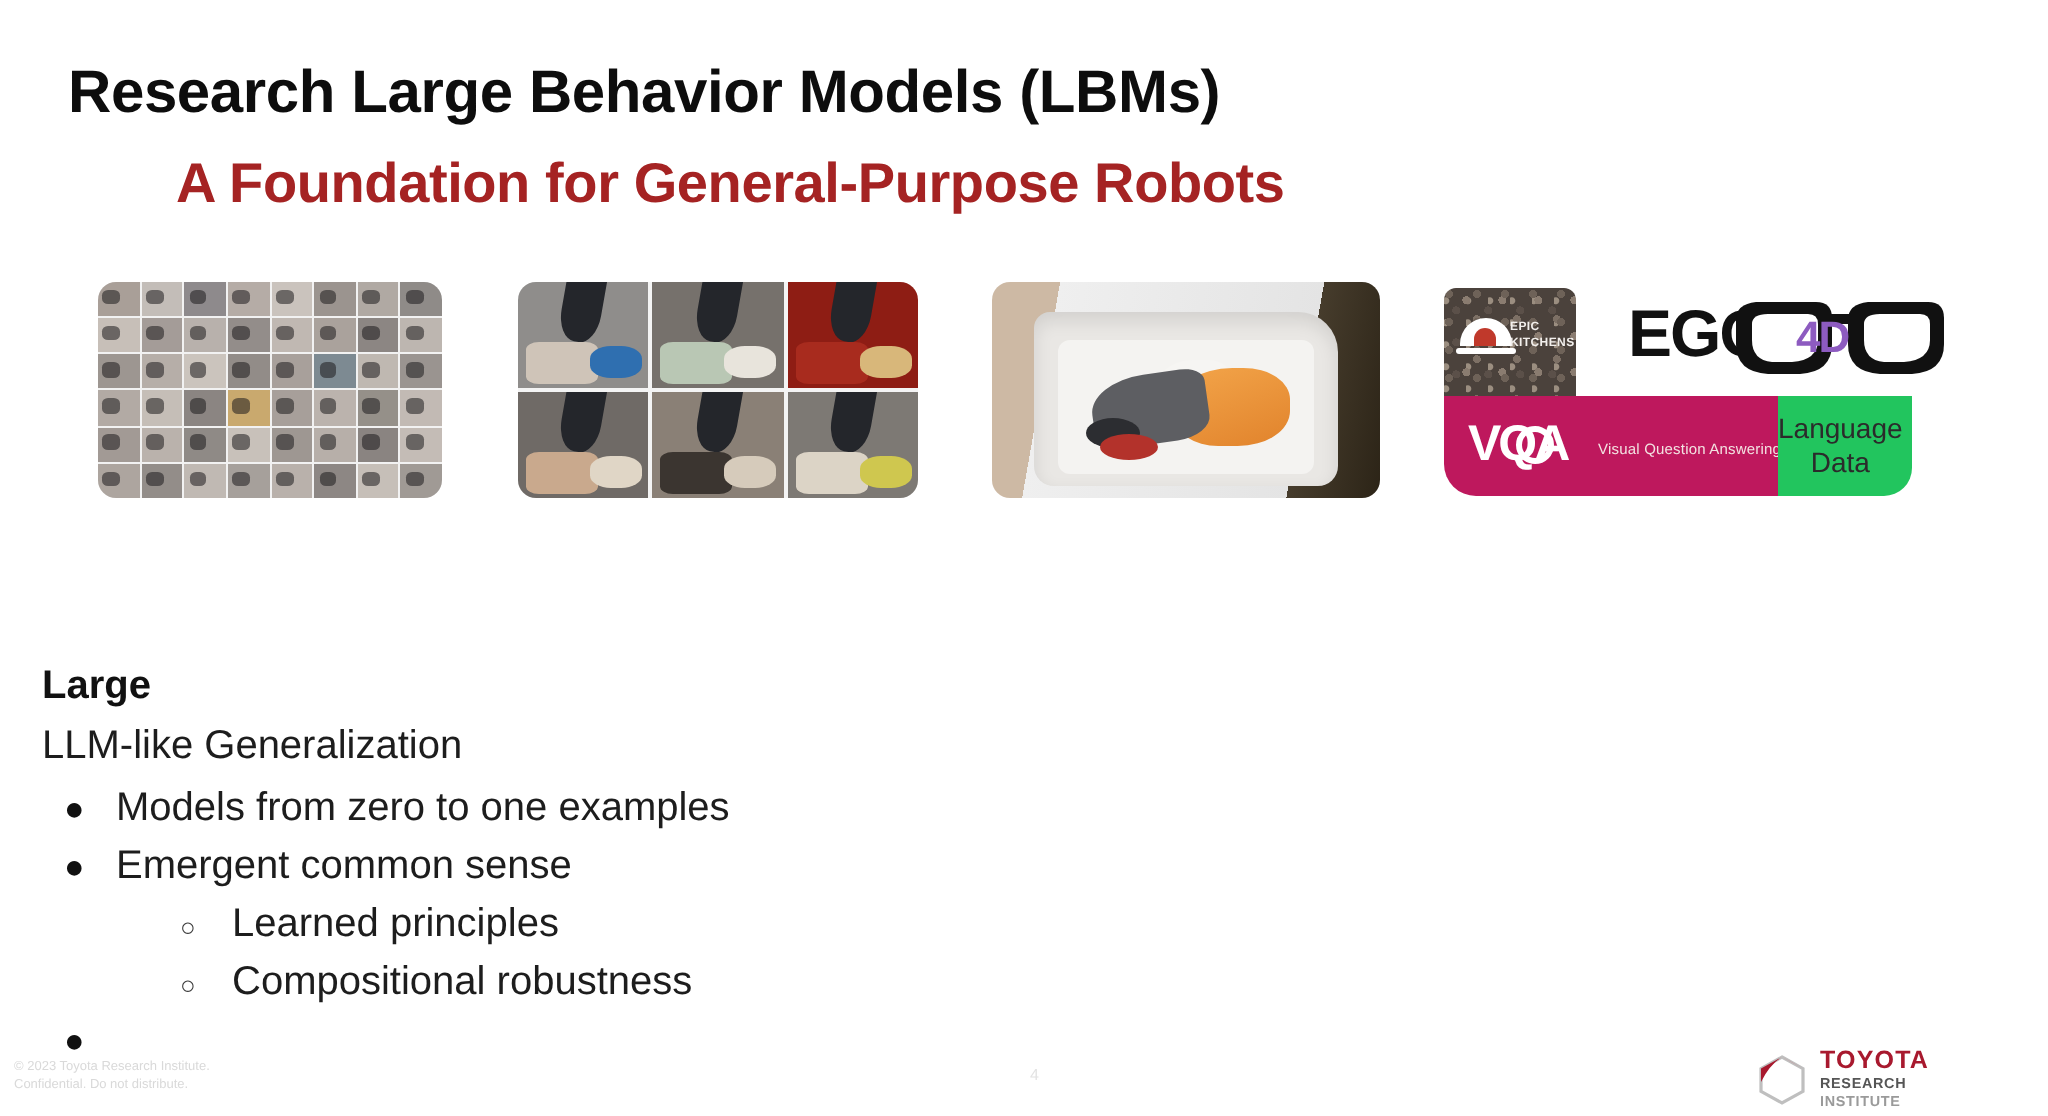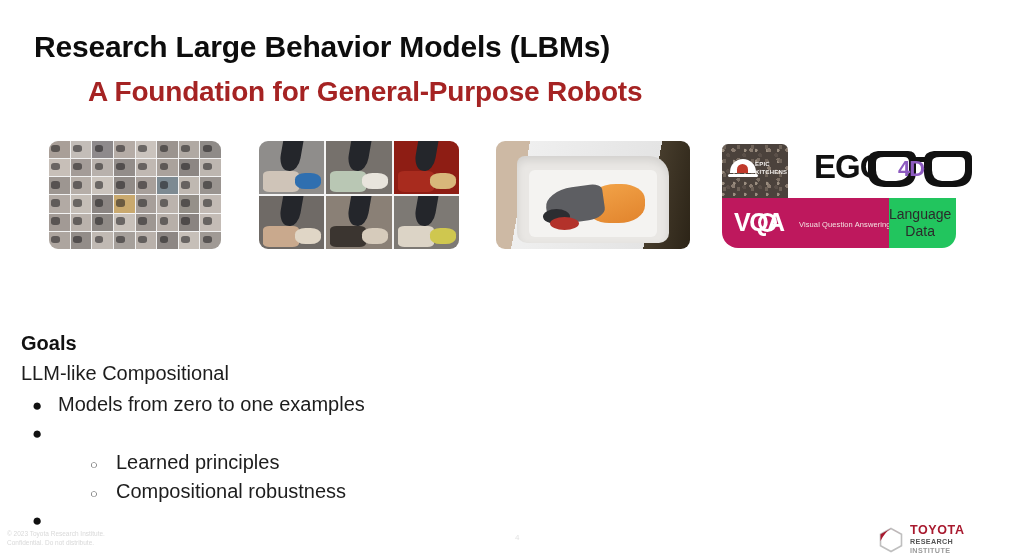--- a/index.html
+++ b/index.html
@@ -655,30 +655,31 @@
       </div>
 
       <div id="logo-language-data">
         <span id="language-data-text">Language
 Data</span>
       </div>
 
     </div>
   </div>
 
-  <div id="goals-heading">Goals</div>
-  <div id="goals-lead">LLM-like Compositional</div>
+  <div id="goals-heading">Large</div>
+  <div id="goals-lead">LLM-like Generalization</div>
 
   <div id="goals-list">
     <div class="bullet-row lvl1">
       <span class="bullet-glyph">●</span>
       <span class="bullet-text">Models from zero to one examples</span>
     </div>
     <div class="bullet-row lvl1">
       <span class="bullet-glyph">●</span>
+      <span class="bullet-text">Emergent common sense</span>
     </div>
     <div class="bullet-row lvl2">
       <span class="bullet-glyph">○</span>
       <span class="bullet-text">Learned principles</span>
     </div>
     <div class="bullet-row lvl2">
       <span class="bullet-glyph">○</span>
       <span class="bullet-text">Compositional robustness</span>
     </div>
     <div class="bullet-row lvl1">

